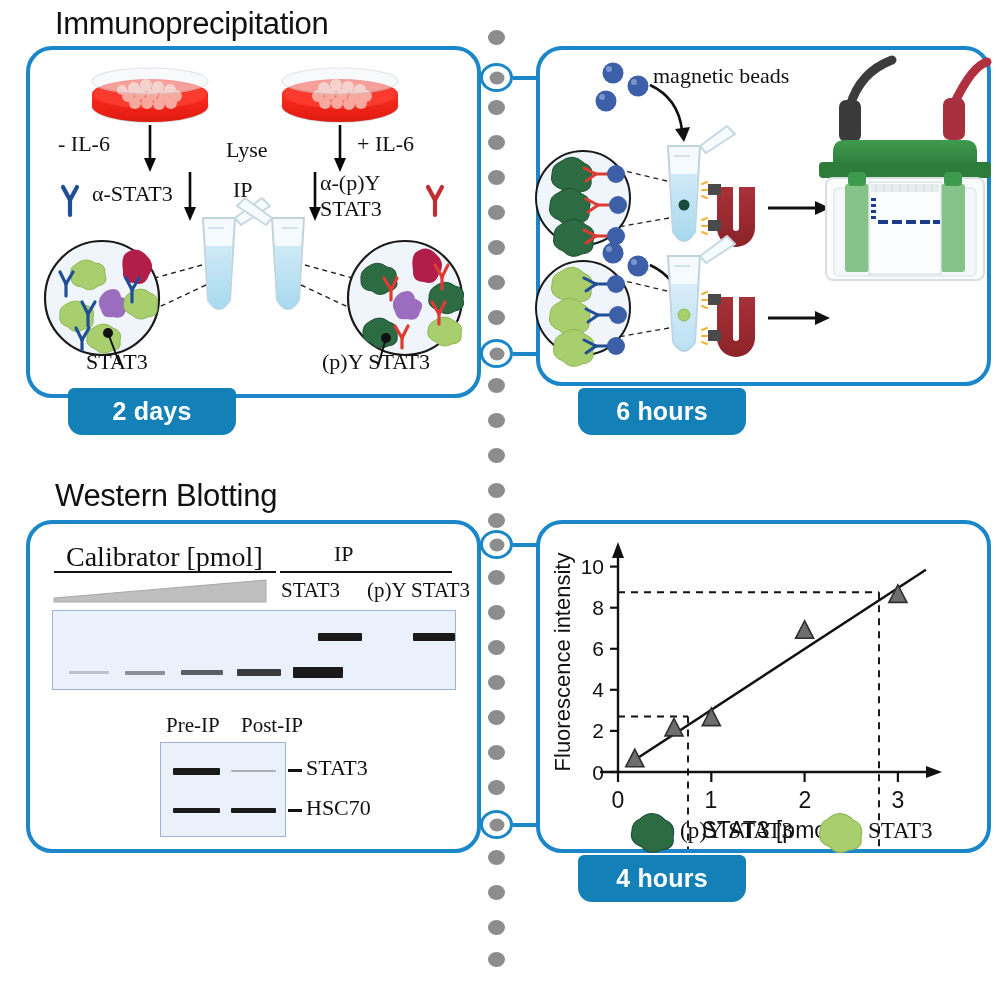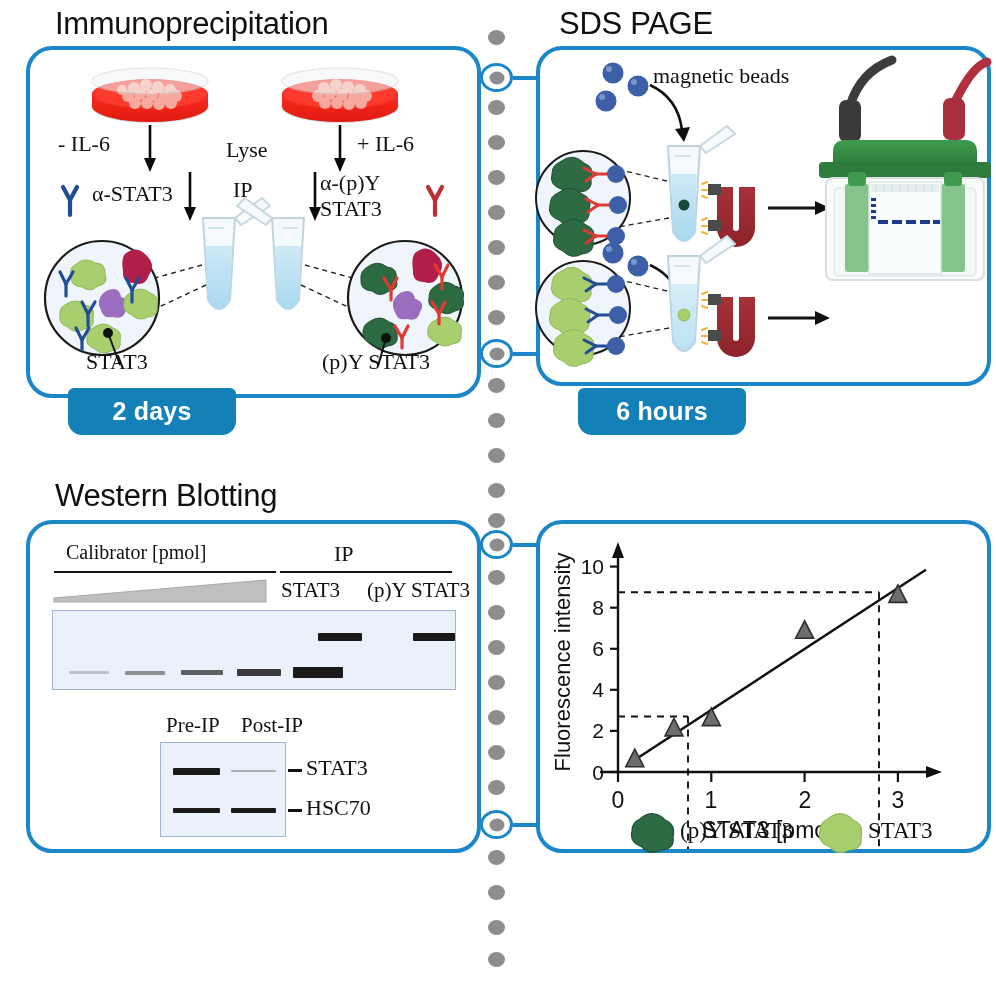--- a/index.html
+++ b/index.html
@@ -279,21 +279,20 @@
     <span class="lbl nosel" style="left:203px;top:128px;font-size:22px">IP</span>
     <span class="lbl nosel" style="left:62px;top:132px;font-size:22px">α-STAT3</span>
     <span class="lbl nosel" style="left:290px;top:121px;font-size:22px">α-(p)Y</span>
     <span class="lbl nosel" style="left:290px;top:147px;font-size:22px">STAT3</span>
     <span class="lbl nosel" style="left:56px;top:300px;font-size:22px">STAT3</span>
     <span class="lbl nosel" style="left:292px;top:300px;font-size:22px">(p)Y STAT3</span>
   </div>
 
   <div class="badge" style="left:68px;top:388px;width:168px;height:47px">2 days</div>
 
-  <div class="ptitle" style="left:559px;top:8px">SDS PAGE</div>
 
   <div class="panel" style="left:536px;top:46px;width:455px;height:340px">
 
     <svg width="447" height="332" viewBox="0 0 447 332">
       <defs>
         <linearGradient id="tubeLiq2" x1="0" y1="0" x2="0" y2="1">
           <stop offset="0" stop-color="#CFE9F6"></stop>
             <stop offset="1" stop-color="#A8D9EF"></stop>
         </linearGradient>
         <linearGradient id="greenTop" x1="0" y1="0" x2="0" y2="1">
@@ -474,21 +473,21 @@
 
     <span class="lbl nosel" style="left:113px;top:14px;font-size:22px">magnetic beads</span>
   </div>
 
   <div class="badge" style="left:578px;top:388px;width:168px;height:47px">6 hours</div>
 
   <div class="ptitle" style="left:55px;top:480px">Western Blotting</div>
 
   <div class="panel" style="left:26px;top:520px;width:455px;height:333px">
 
-    <span class="lbl nosel" style="left:36px;top:18px;font-size:20px">Calibrator  [pmol]</span>
+    <span class="lbl nosel" style="left:36px;top:18px;font-size:28px">Calibrator  [pmol]</span>
     <div class="rule" style="left:24px;top:47px;width:222px"></div>
 
     <span class="lbl nosel" style="left:304px;top:18px;font-size:22px">IP</span>
     <div class="rule" style="left:250px;top:47px;width:172px"></div>
 
     <svg style="position:absolute;left:22px;top:52px" width="222" height="30">
       <polygon points="2,22 214,4 214,26 2,26" fill="#BFBFBF" stroke="#A8A8A8" stroke-width="1"></polygon>
     </svg>
 
     <span class="lbl nosel" style="left:251px;top:55px;font-size:21px">STAT3</span>
@@ -596,14 +595,15 @@
       </g>
       <g>
         <path d="M288 295 q13-11 25 1 q11 4 8 17 q2 12-12 13 q-11 6-19-3 q-13-5-10-16 q0-9 8-12z" fill="#A9CE6E" stroke="#8FB85A" stroke-width="1.2"></path>
       </g>
     </svg>
 
     <span class="lbl nosel" style="left:140px;top:295px;font-size:23px">(p)Y STAT3</span>
     <span class="lbl nosel" style="left:328px;top:295px;font-size:23px">STAT3</span>
   </div>
 
+  <div class="badge" style="left:578px;top:855px;width:168px;height:47px">4 hours</div>
 
 </div>
 
 </body></html>

